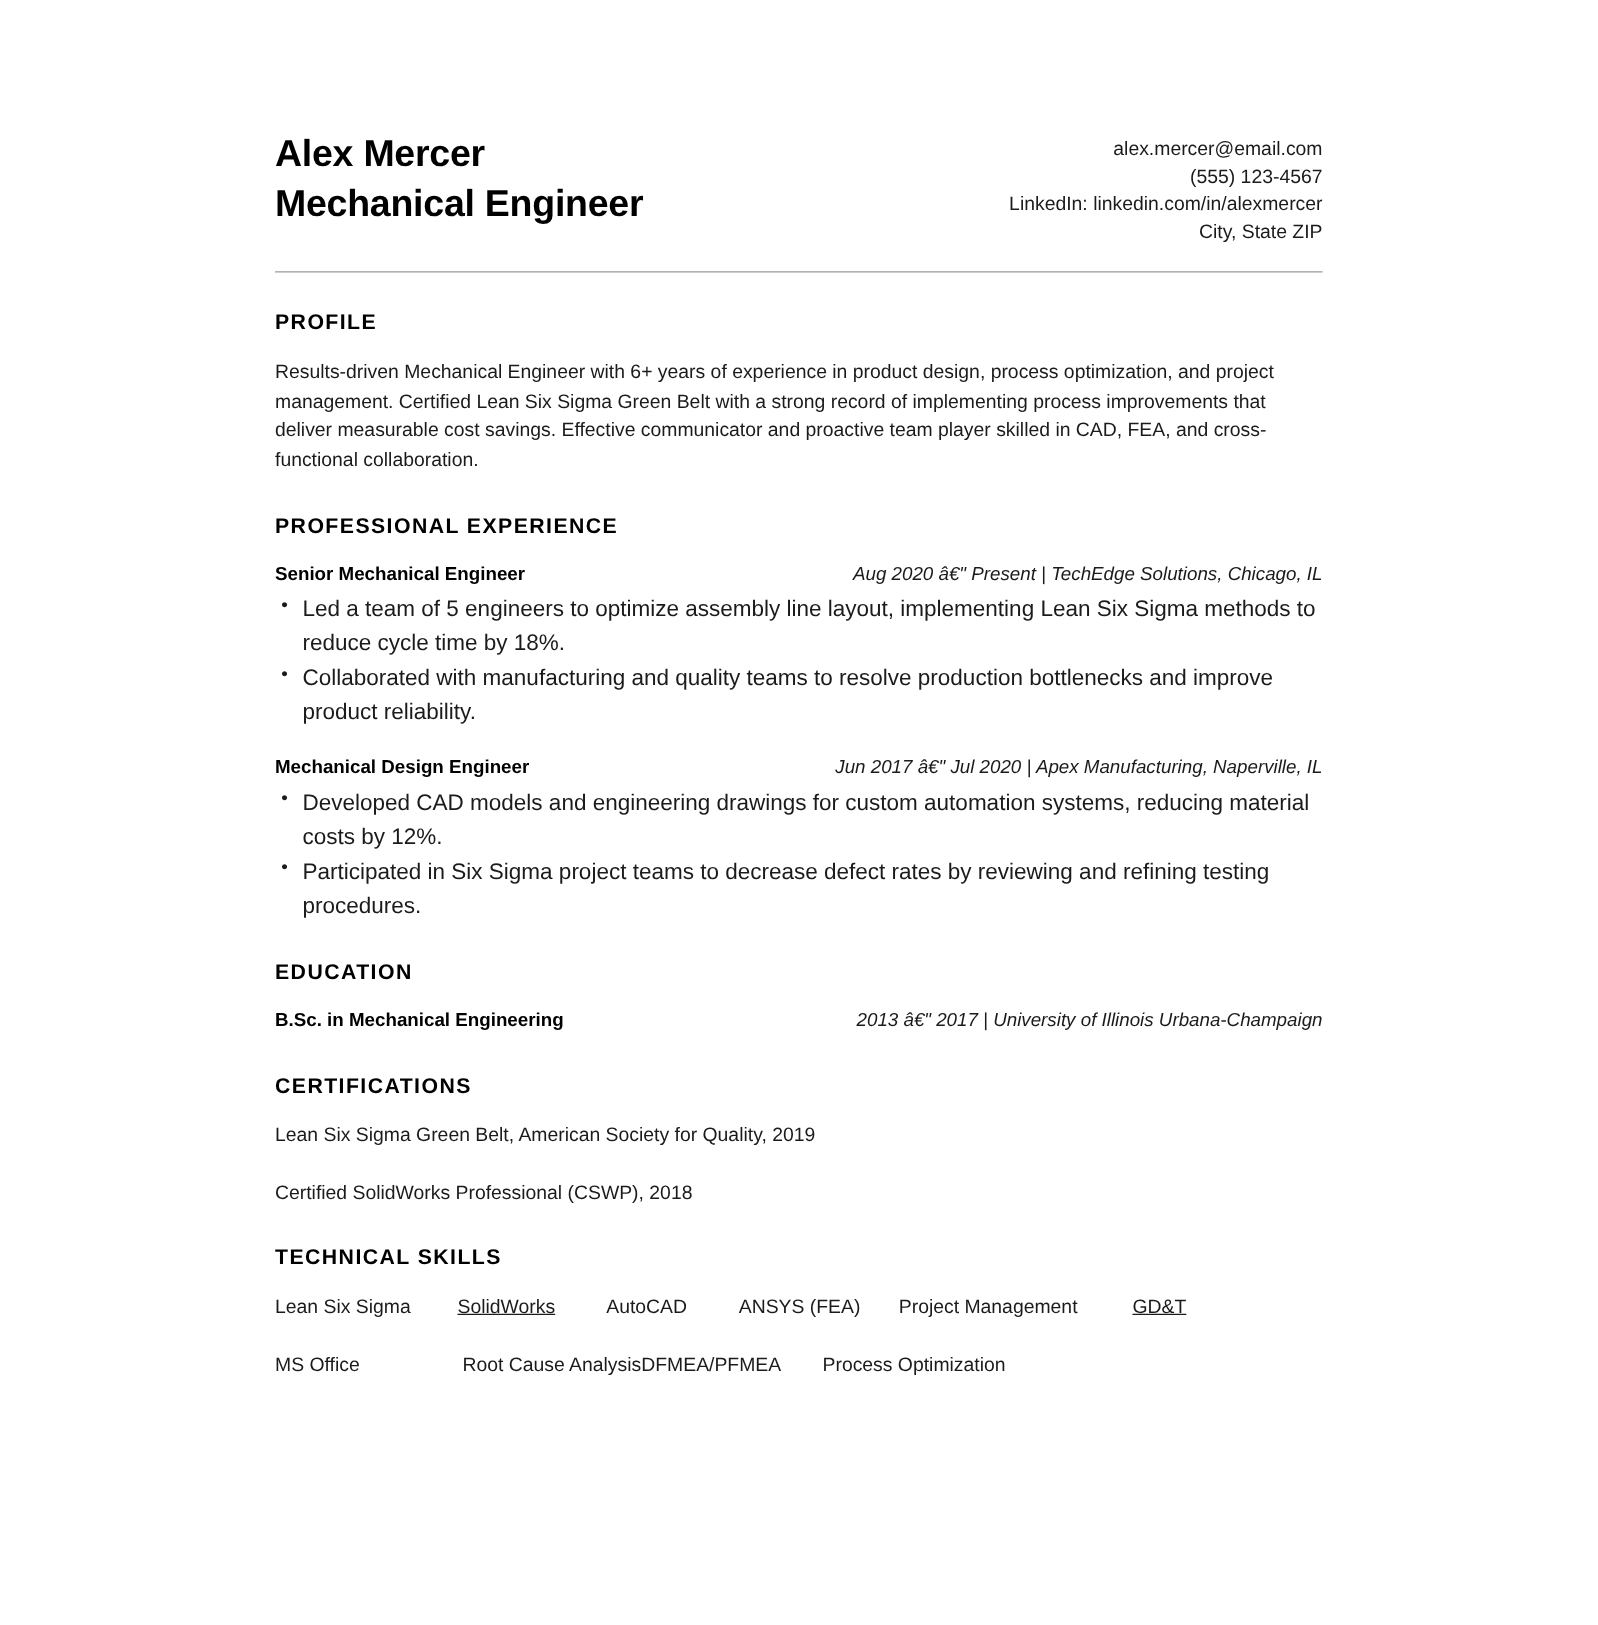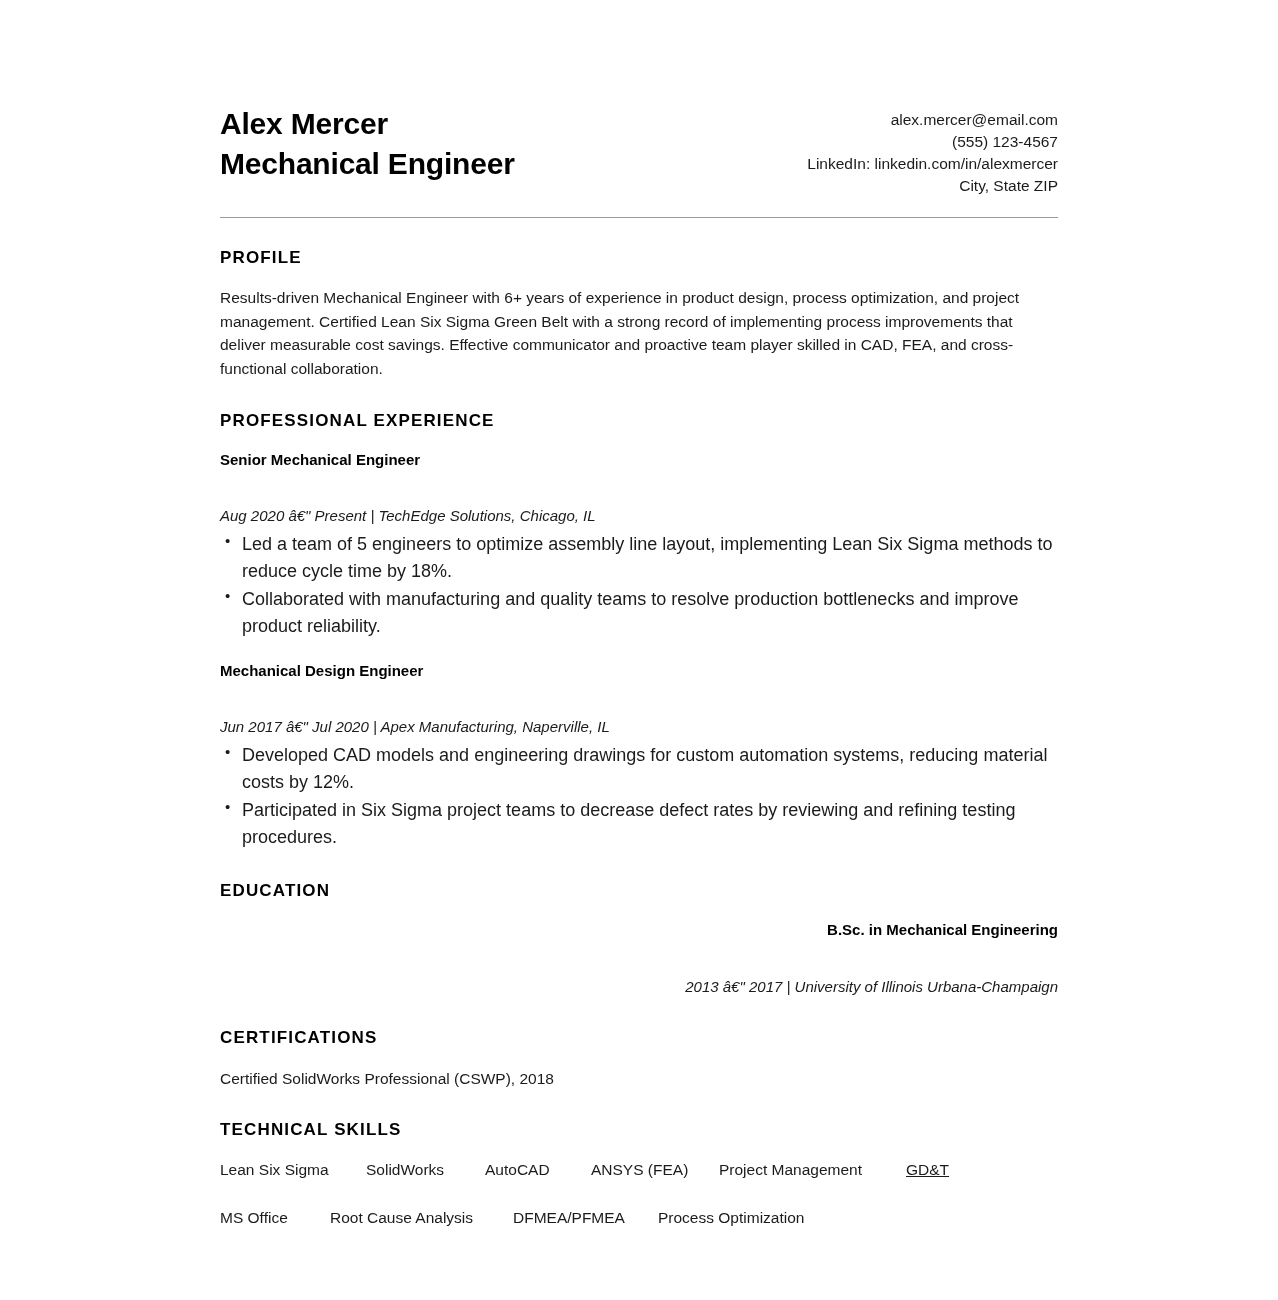--- a/index.html
+++ b/index.html
@@ -92,22 +92,21 @@
   .entry {
     margin-bottom: 6px;
   }
   .entry + .entry {
     margin-top: 20px;
   }
   .entry-head {
     display: flex;
     align-items: baseline;
     justify-content: space-between;
-    gap: 34px;
-    flex-direction: column;
+    gap: 18px;
   }
   .entry-role {
     font-size: 15px;
     font-weight: 700;
     line-height: 1.5;
     white-space: nowrap;
   }
   .entry-meta {
     font-size: 15px;
     font-style: italic;
@@ -168,29 +167,29 @@
   }
   .skills-row:last-child {
     margin-bottom: 0;
   }
   .skills-row .skill {
     display: inline-block;
   }
 
   
   .skills-row.row1 .skill:nth-child(1) { width: 146px; }
-  .skills-row.row1 .skill:nth-child(2) { width: 119px; }
+  .skills-row.row1 .skill:nth-child(2) { width: 119px; text-decoration: underline; }
   .skills-row.row1 .skill:nth-child(3) { width: 106px; }
   .skills-row.row1 .skill:nth-child(4) { width: 128px; }
   .skills-row.row1 .skill:nth-child(5) { width: 187px; }
   .skills-row.row1 .skill:nth-child(6) { width: auto; text-decoration: underline; }
 
   
   .skills-row.row2 .skill:nth-child(1) { width: 110px; }
-  .skills-row.row2 .skill:nth-child(2) { width: 183px; }
+  .skills-row.row2 .skill:nth-child(2) { width: 183px; text-align: right; }
   .skills-row.row2 .skill:nth-child(3) { width: 145px; }
   .skills-row.row2 .skill:nth-child(4) { width: auto; }
 </style>
 </head>
 <body>
 
 <div class="page">
   <div class="doc">
 
     <div class="header">
@@ -244,20 +243,21 @@
       <div class="entry edu-entry">
         <div class="entry-head">
           <div class="entry-role">B.Sc. in Mechanical Engineering</div>
           <div class="entry-meta">2013 â€" 2017 | University of Illinois Urbana-Champaign</div>
         </div>
       </div>
     </div>
 
     <div class="section">
       <div class="section-title">CERTIFICATIONS</div>
+      <div class="cert-line">Lean Six Sigma Green Belt, American Society for Quality, 2019</div>
       <div class="cert-line">Certified SolidWorks Professional (CSWP), 2018</div>
     </div>
 
     <div class="section">
       <div class="section-title">TECHNICAL SKILLS</div>
       <div class="skills-row row1">
         <span class="skill">Lean Six Sigma</span>
         <span class="skill">SolidWorks</span>
         <span class="skill">AutoCAD</span>
         <span class="skill">ANSYS (FEA)</span>

